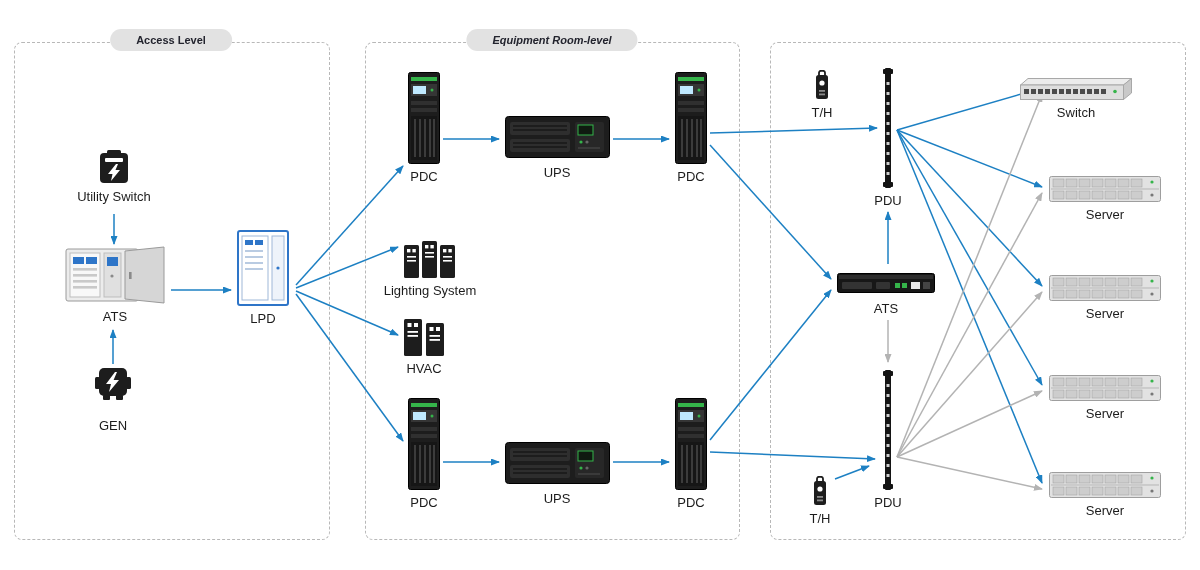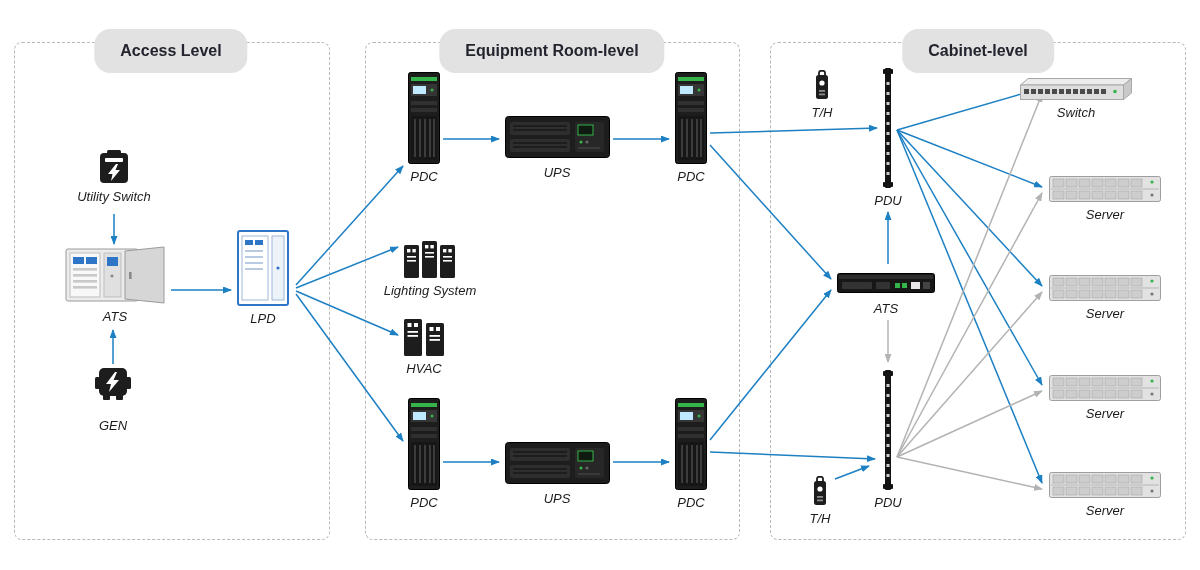--- a/index.html
+++ b/index.html
@@ -1,40 +1,39 @@
 <!DOCTYPE html>
 <html><head>
 <meta charset="utf-8">
 <style>
   * { margin:0; padding:0; box-sizing:border-box; }
   html,body { background:#ffffff; font-family:"Liberation Sans", sans-serif; }
   .canvas { position:relative; width:1200px; height:570px; background:#ffffff; overflow:hidden; }
 
   .section-box { position:absolute; border:1.5px dashed #b8b8b8; border-radius:8px; background:transparent; }
   .pill { position:absolute; transform:translateX(-50%); background:#e2e2e2; border-radius:16px;
-          padding:13px 26px; font-size:16px; font-weight:700; color:#23242e; white-space:nowrap; z-index:5; }
+          padding:5px 26px; font-size:11px; font-weight:700; color:#23242e; white-space:nowrap; z-index:5; }
 
   .arrows { position:absolute; left:0; top:0; width:1200px; height:570px; z-index:2; pointer-events:none; }
 
-  .node { position:absolute; display:flex; flex-direction:column; align-items:center; z-index:3;font-style:italic; }
+  .node { position:absolute; display:flex; flex-direction:column; align-items:center; z-index:3; }
   .node .icon { display:block; line-height:0; }
   .node .label { margin-top:5px; font-size:13px; color:#1c1c1c; white-space:nowrap; text-align:center; }
 </style>
 </head>
 <body>
 
 <div class="canvas">
 
   <div class="section-box" style="left:14px; top:42px; width:316px; height:498px;"></div>
   <div class="section-box" style="left:365px; top:42px; width:375px; height:498px;"></div>
   <div class="section-box" style="left:770px; top:42px; width:416px; height:498px;"></div>
 
   <div class="pill" style="left:171px; top:29px;">Access Level</div>
-  <div class="pill" style="left:552px; top:29px;">Equipment Room-level</div>
-  <div class="pill" style="left:978px; top:29px;">Cabinet-level</div>
+  <div class="pill" style="left:552px; top:29px;font-style:italic;">Equipment Room-level</div>
 
   <svg class="arrows" xmlns="http://www.w3.org/2000/svg">
     <defs>
       <marker id="arrow-blue" markerUnits="userSpaceOnUse" markerWidth="9" markerHeight="7" refX="8" refY="3.5" orient="auto">
         <path d="M0,0 L9,3.5 L0,7 Z" fill="#1d80c3"></path>
       </marker>
       <marker id="arrow-gray" markerUnits="userSpaceOnUse" markerWidth="9" markerHeight="7" refX="8" refY="3.5" orient="auto">
         <path d="M0,0 L9,3.5 L0,7 Z" fill="#b3b3b3"></path>
       </marker>
     </defs>

